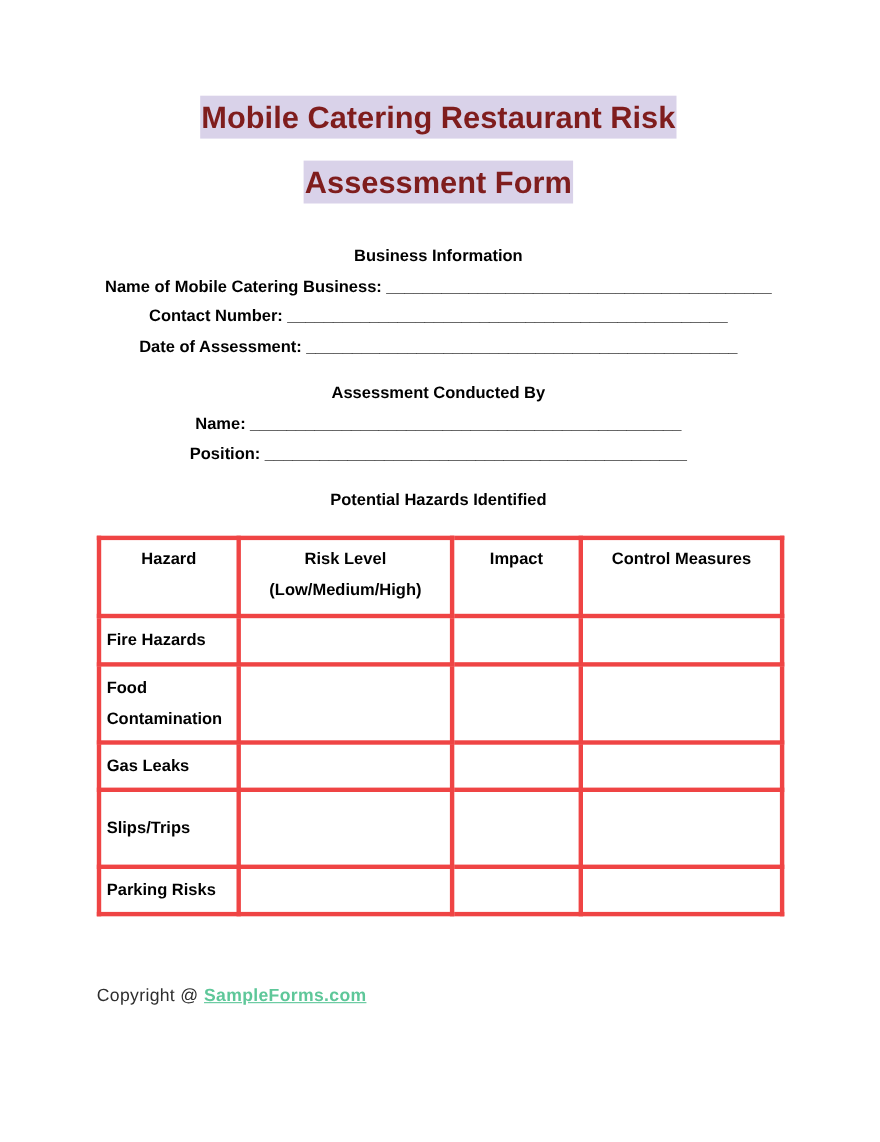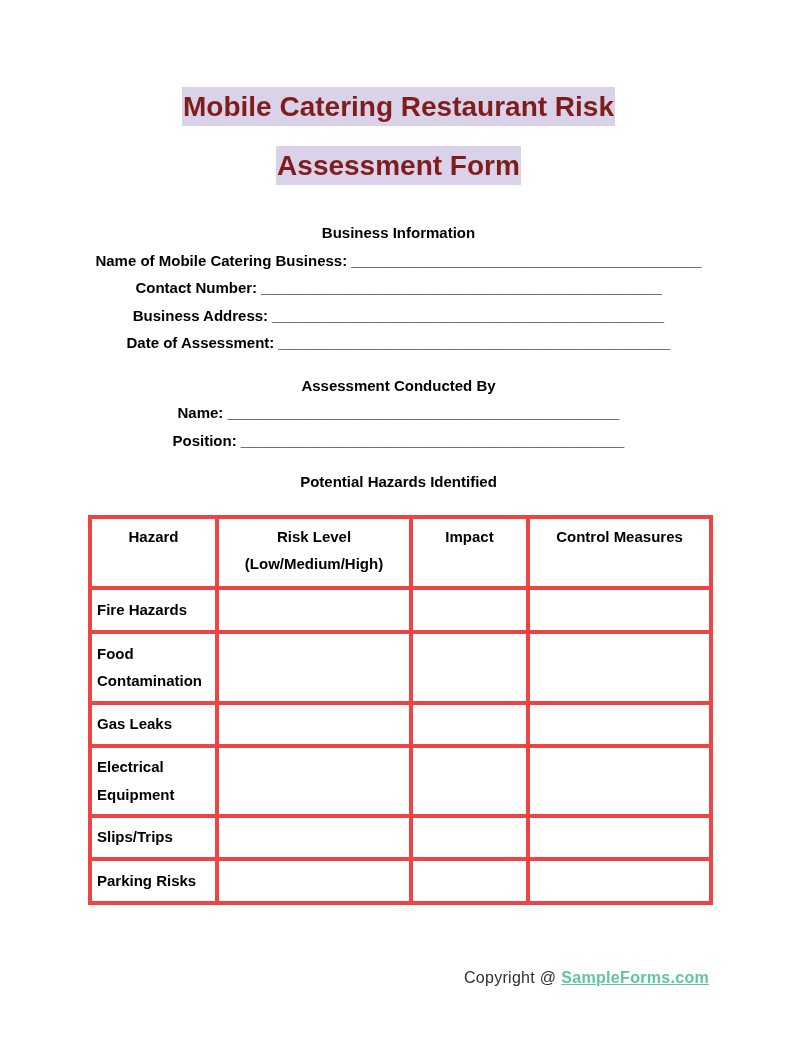--- a/index.html
+++ b/index.html
@@ -73,21 +73,20 @@
   table.hazards tbody tr:nth-child(4) { height: 70px; }
   table.hazards tbody tr:nth-child(5) { height: 43px; }
   table.hazards tbody tr:nth-child(6) { height: 44px; }
   .col-hazard { width: 127px; }
   .col-risk   { width: 194px; }
   .col-impact { width: 117px; }
   .col-control{ width: 183px; }
   .footer {
     width: 621px;
     margin-top: 61px;
-    text-align: right;
     font-size: 16px;
     line-height: 24px;
     letter-spacing: 0.3px;
   }
   .footer .copy { color: #2e2e2e; font-weight: normal; }
   .footer .site-link {
     margin-left: 5px;
     color: #5ec799;
     font-weight: bold;
     text-decoration: underline;
@@ -98,21 +97,20 @@
 <body>
 
 <div class="page">
 
   <h1 class="title"><span class="hl">Mobile Catering Restaurant Risk</span><br><span class="hl">Assessment Form</span></h1>
 
   <div class="sec-business">
     <p class="doc-line">Business Information</p>
     <p class="doc-line"><span>Name of Mobile Catering Business:</span><span class="blank">__________________________________________</span></p>
     <p class="doc-line"><span>Contact Number:</span><span class="blank">________________________________________________</span></p>
-    <p class="doc-line"><span>Business Address:</span><span class="blank">_______________________________________________</span></p>
     <p class="doc-line"><span>Date of Assessment:</span><span class="blank">_______________________________________________</span></p>
   </div>
 
   <div class="sec-assessor">
     <p class="doc-line">Assessment Conducted By</p>
     <p class="doc-line"><span>Name:</span><span class="blank">_______________________________________________</span></p>
     <p class="doc-line"><span>Position:</span><span class="blank">______________________________________________</span></p>
   </div>
 
   <p class="doc-line sec-hazards-heading">Potential Hazards Identified</p>
@@ -145,26 +143,20 @@
         <td></td>
         <td></td>
       </tr>
       <tr>
         <td>Gas Leaks</td>
         <td></td>
         <td></td>
         <td></td>
       </tr>
       <tr>
-        <td>Electrical Equipment</td>
-        <td></td>
-        <td></td>
-        <td></td>
-      </tr>
-      <tr>
         <td>Slips/Trips</td>
         <td></td>
         <td></td>
         <td></td>
       </tr>
       <tr>
         <td>Parking Risks</td>
         <td></td>
         <td></td>
         <td></td>

